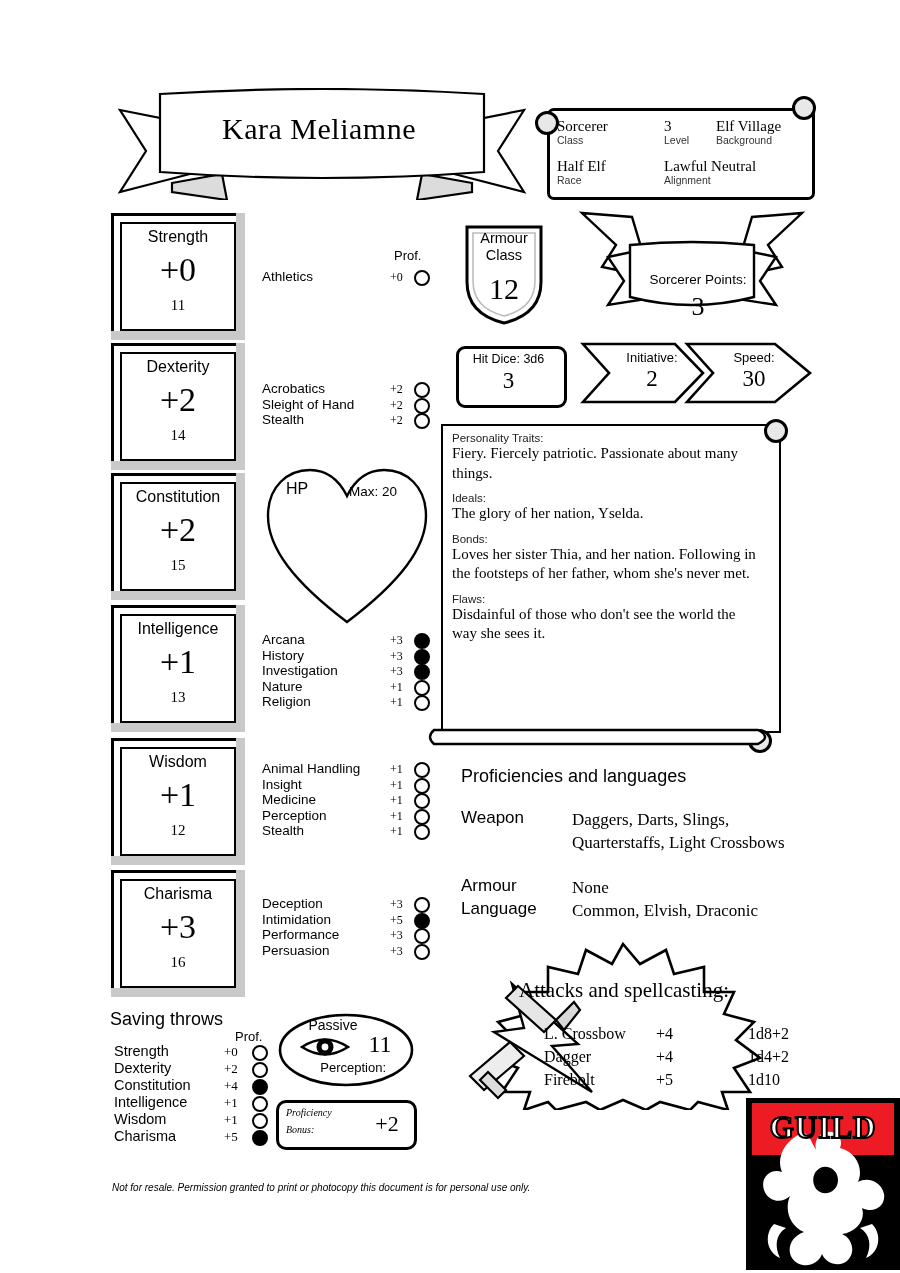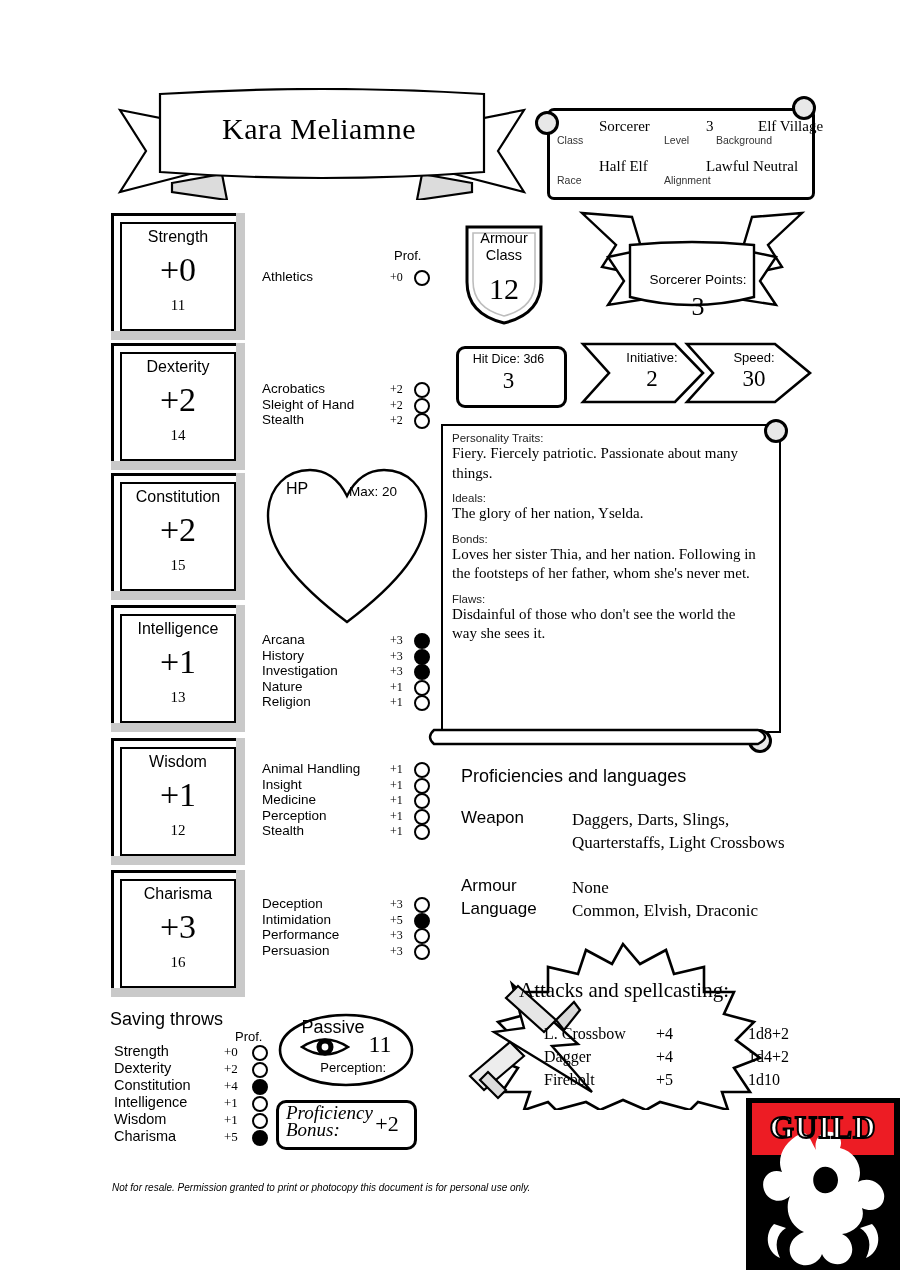--- a/index.html
+++ b/index.html
@@ -15,21 +15,21 @@
   #name-banner{left:108px;top:88px;width:420px;height:112px;}
   .nametext{
     position:absolute;left:150px;top:112px;width:330px;text-align:center;
     font-family:"Liberation Serif", serif;font-size:30px;letter-spacing:.5px;
   }
   .infobox{
     position:absolute;left:543px;top:108px;width:262px;height:86px;
     border:3px solid #000;border-radius:7px;background:#fff;
   }
   .inf-field{position:absolute;}
-  .inf-val{font-family:"Liberation Serif", serif;font-size:15px;line-height:15px;margin-left:42px;}
+  .inf-val{font-family:"Liberation Serif", serif;font-size:15px;line-height:15px;}
   .inf-lab{font-family:"Liberation Sans", sans-serif;font-size:10.5px;color:#333;line-height:12px;}
   .curl{position:absolute;width:18px;height:18px;border:3px solid #000;border-radius:50%;
         background:#e8e8e8;}
 
   
   .ability{position:absolute;width:134px;height:127px;}
   .ability .frame{position:absolute;inset:0;border:3px solid #000;background:#fff;}
   .ability .bevel{position:absolute;left:9px;top:9px;right:9px;bottom:9px;border:2px solid #000;background:#fff;}
   .ability .shadeR{position:absolute;right:0;top:0;width:9px;height:100%;background:#c9c9c9;}
   .ability .shadeB{position:absolute;left:0;bottom:0;width:100%;height:9px;background:#c9c9c9;}
@@ -86,25 +86,25 @@
   .sv-title{position:absolute;left:106px;top:1009px;font-size:18px;}
   .sv-prof{position:absolute;left:231px;top:1029px;font-size:13px;}
   .svrow{position:absolute;height:17px;white-space:nowrap;}
   .sv-name{position:absolute;left:0;font-size:14.5px;}
   .sv-mod{position:absolute;left:110px;top:1px;font-size:13px;font-family:"Liberation Serif", serif;}
   .sv-dot{position:absolute;left:138px;top:2px;width:12px;height:12px;border:2.5px solid #000;border-radius:50%;background:#fff;}
   .sv-dot.filled{background:#000;}
 
   
   #pp{left:272px;top:1011px;width:140px;height:78px;}
-  .pp-l1{position:absolute;left:286px;top:1017px;width:86px;text-align:center;font-size:18px;}
+  .pp-l1{position:absolute;left:286px;top:1017px;width:86px;text-align:center;font-size:14px;}
   .pp-l2{position:absolute;left:278px;top:1060px;width:104px;text-align:right;font-size:13px;}
   .pp-val{position:absolute;left:352px;top:1031px;width:48px;text-align:center;font-family:"Liberation Serif", serif;font-size:24px;}
   .pb-box{position:absolute;left:272px;top:1100px;width:135px;height:44px;border:3px solid #000;border-radius:10px;background:#fff;}
-  .pb-lab{position:absolute;left:282px;top:1104px;width:84px;font-style:italic;font-family:"Liberation Serif", serif;font-size:19px;line-height:17px;}
+  .pb-lab{position:absolute;left:282px;top:1104px;width:84px;font-style:italic;font-family:"Liberation Serif", serif;font-size:10px;line-height:17px;}
   .pb-val{position:absolute;left:362px;top:1111px;width:42px;text-align:center;font-family:"Liberation Serif", serif;font-size:22px;}
 
   
   #burst{left:424px;top:940px;width:390px;height:170px;}
   .bt-title{position:absolute;left:470px;top:978px;width:300px;text-align:center;
             font-family:"Liberation Serif", serif;font-size:21px;}
   .atk-tbl{position:absolute;left:540px;top:1025px;width:240px;}
   .atk-n{position:absolute;font-family:"Liberation Serif", serif;font-size:16px;}
   .atk-b{position:absolute;left:112px;font-family:"Liberation Serif", serif;font-size:16px;}
   .atk-d{position:absolute;left:170px;font-family:"Liberation Serif", serif;font-size:16px;margin-left:34px;}

